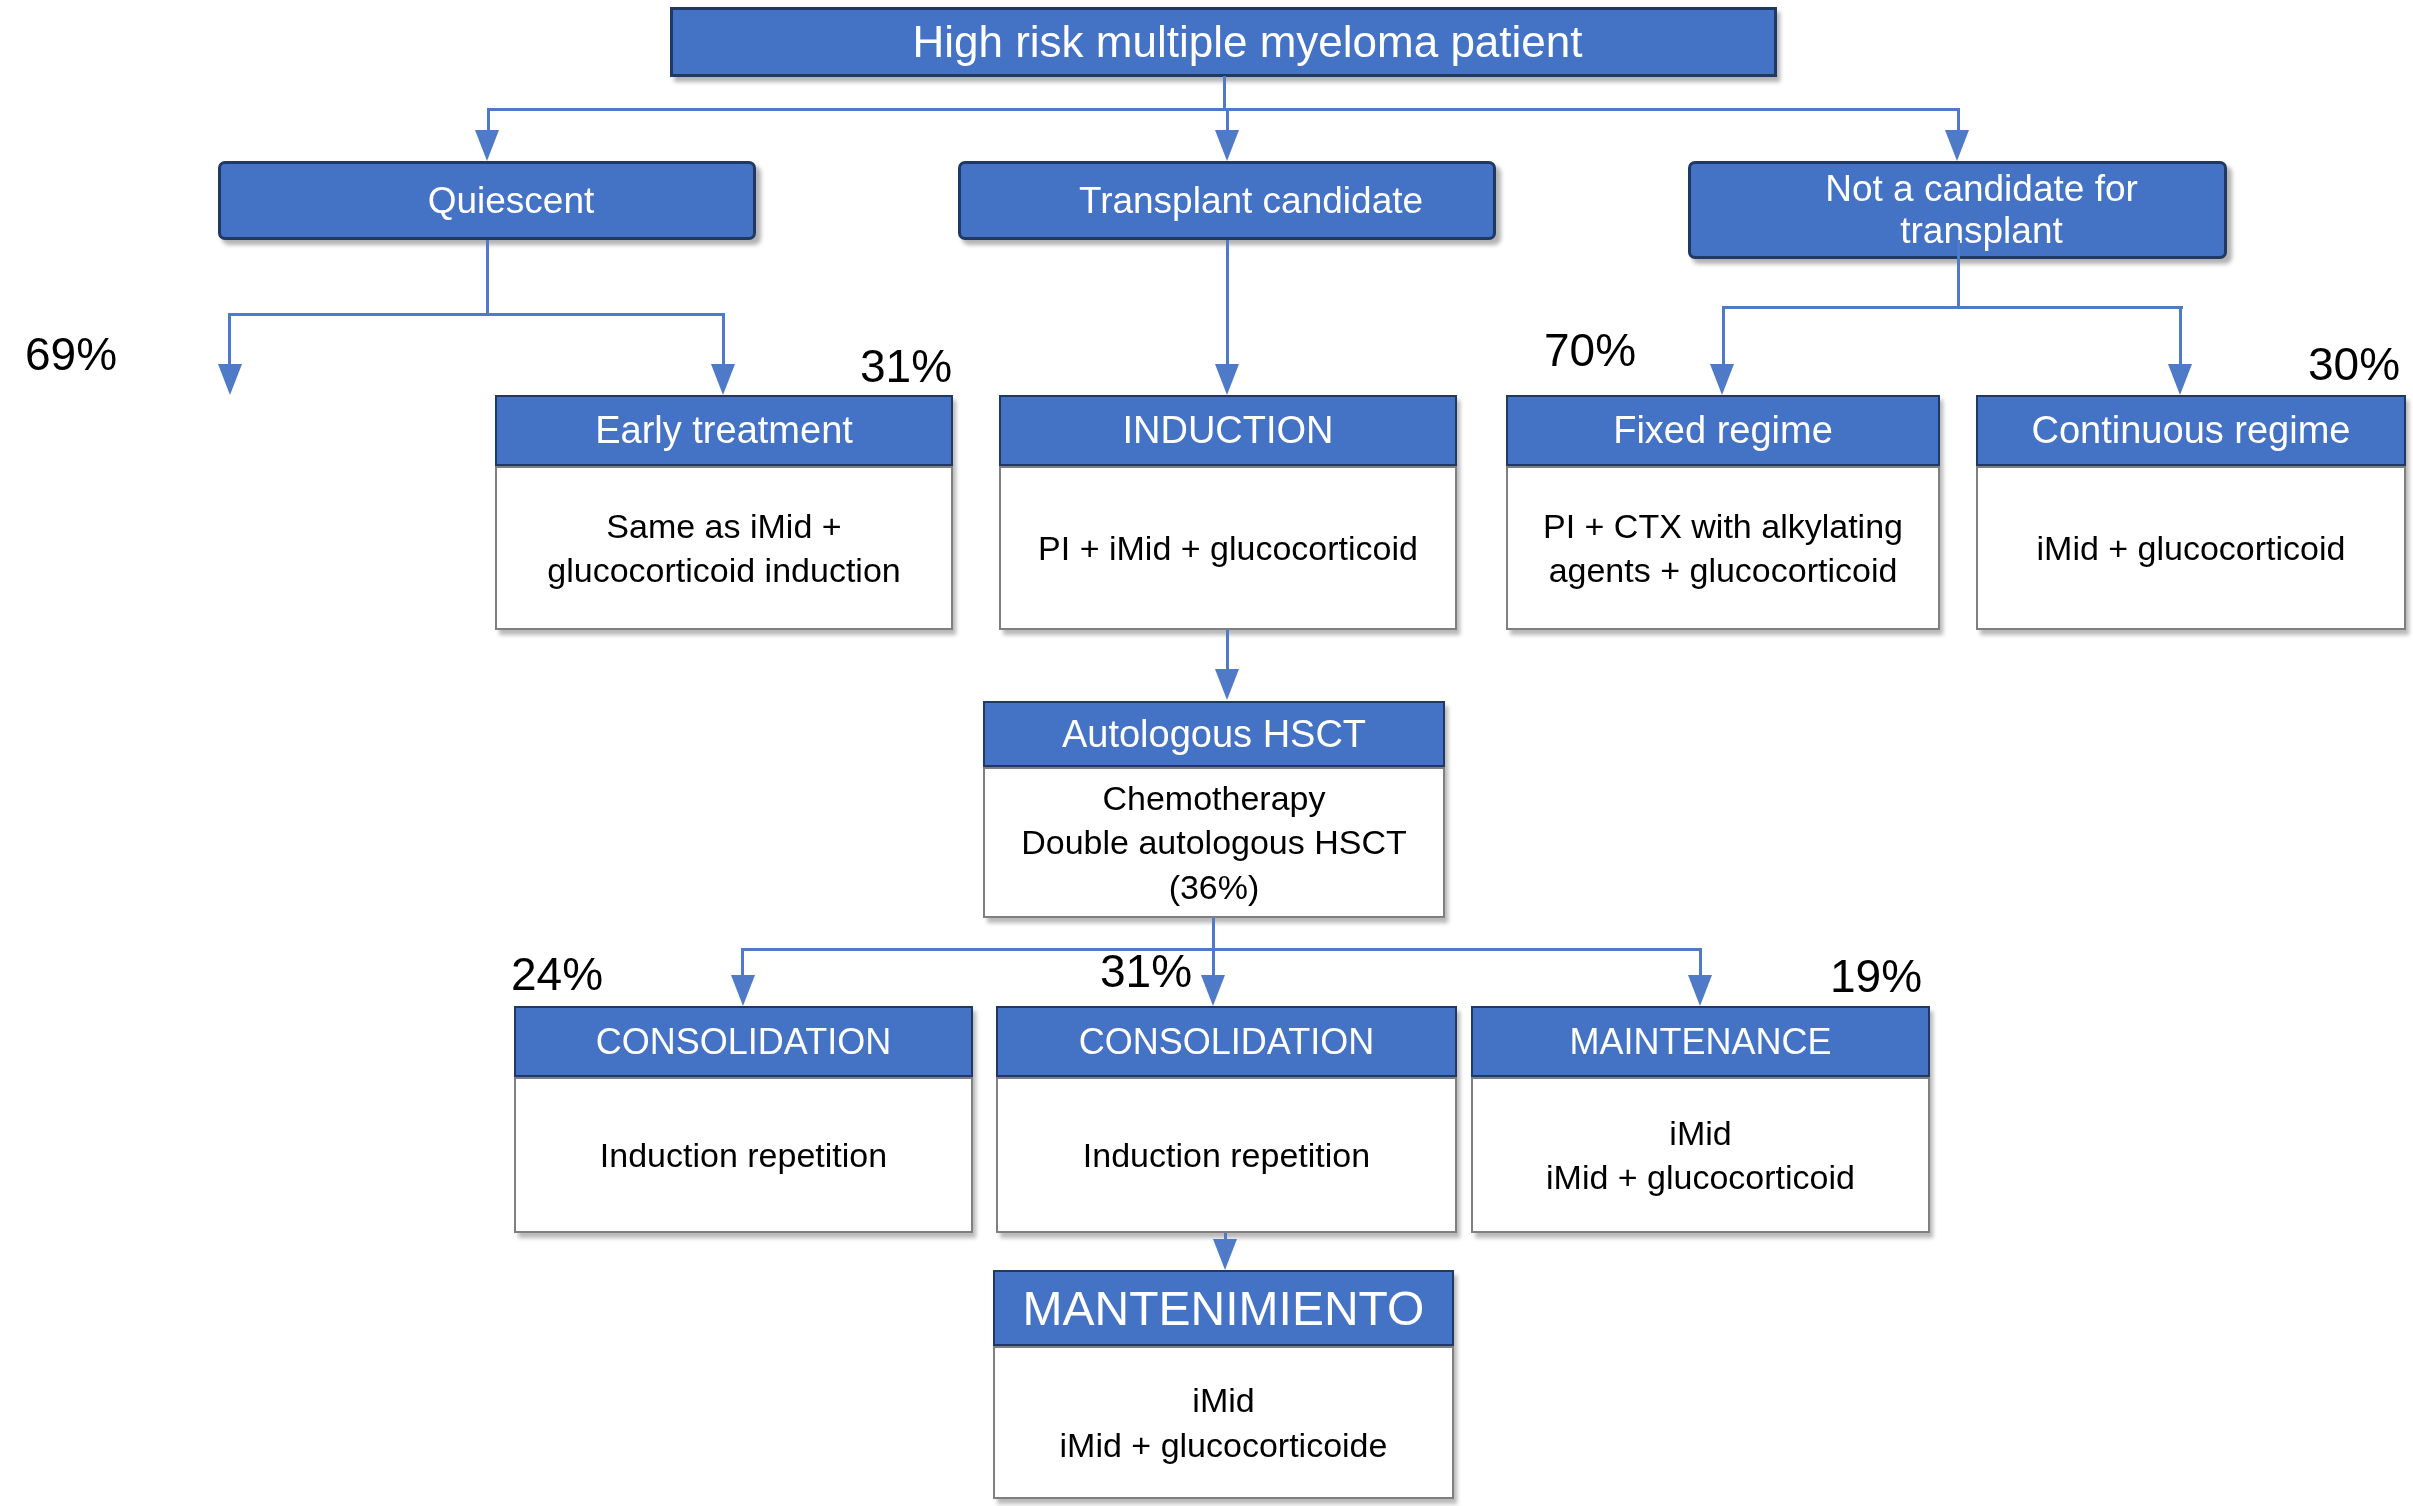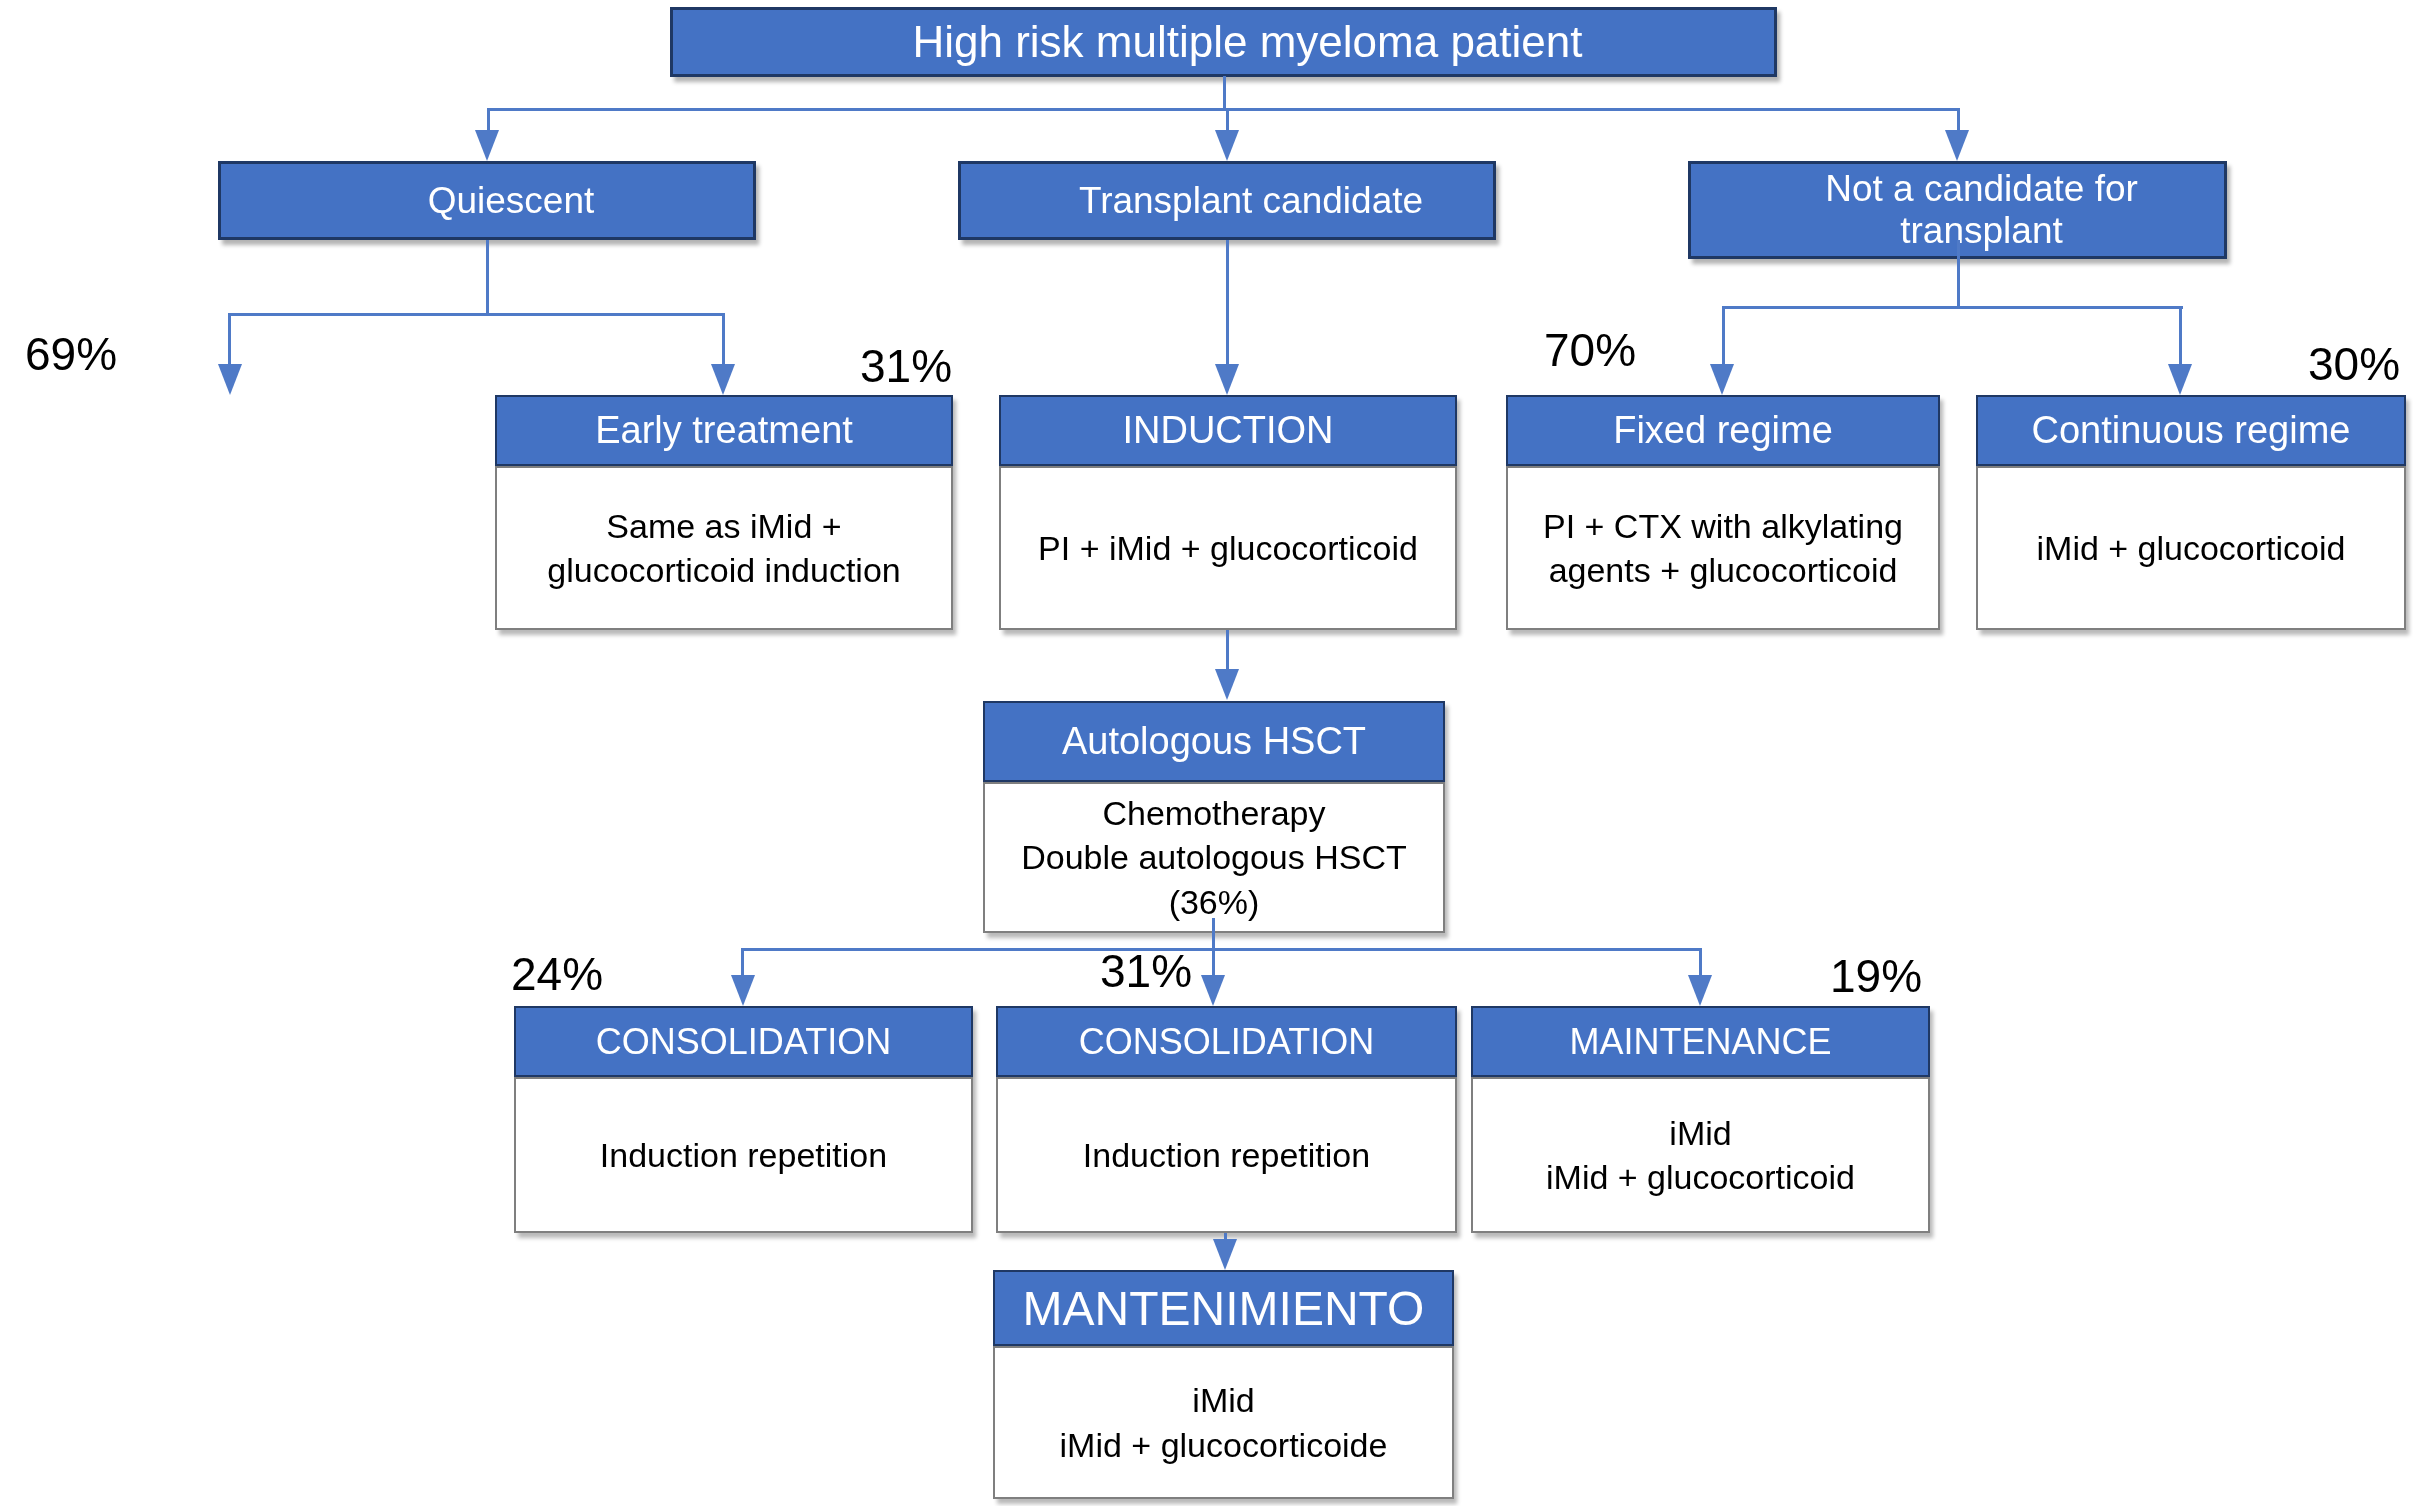--- a/index.html
+++ b/index.html
@@ -16,40 +16,40 @@
     background:var(--node-fill,#4472C4);
     border:3.3px solid var(--node-border,#1F3864);
     box-sizing:border-box;
     display:flex;align-items:center;justify-content:center;
     color:var(--text-light,#fff);
     box-shadow:4.1px 5px 4.1px rgba(0,0,0,0.30);
     text-align:center;
     padding-left:48px;
   }
   .lvl1{font-size:44px;}
-  .lvl2{font-size:37px;}
+  .lvl2{font-size:37px;border-radius:7px;}
   
   .node{position:absolute;box-shadow:4.1px 5px 4.1px rgba(0,0,0,0.28);}
   .hdr{
     background:var(--node-fill,#4472C4);
     border:2.5px solid var(--node-border,#1F3864);
     box-sizing:border-box;
     display:flex;align-items:center;justify-content:center;
     color:var(--text-light,#fff);
     font-size:38px;text-align:center;
   }
   .nbody{
     background:#ffffff;
     border:2.5px solid var(--body-border,#7F7F7F);
     border-top:2.5px solid var(--body-border,#7F7F7F);
     box-sizing:border-box;
     display:flex;flex-direction:column;align-items:center;justify-content:center;
     color:#000;font-size:34px;line-height:1.3;text-align:center;
   }
-  .h86{height:71px;} .h80{height:81px;} .h92{height:76px;} 
+  .h86{height:71px;} .h80{height:66px;} .h92{height:76px;} 
   .b198{height:164px;} .b182{height:151px;} .b188{height:156px;} .b185{height:153px;}
   
   .vline{position:absolute;width:2.5px;background:var(--connector,#4F7AC7);}
   .hline{position:absolute;height:2.5px;background:var(--connector,#4F7AC7);}
   .arrow{
     position:absolute;width:0;height:0;
     border-left:12.4px solid transparent;
     border-right:12.4px solid transparent;
     border-top:31px solid var(--connector,#4F7AC7);
   }

